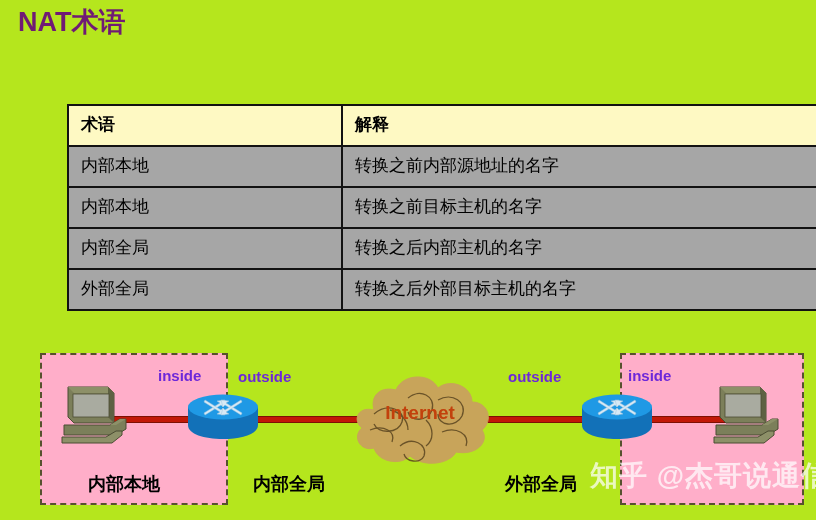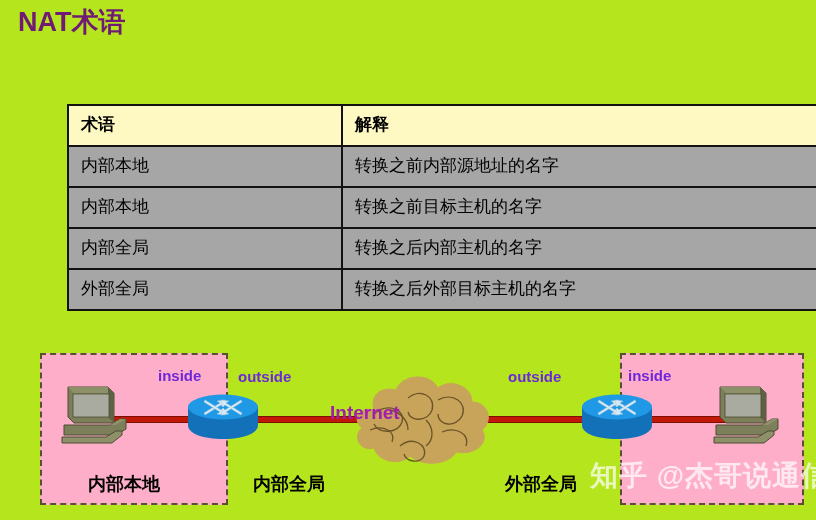--- a/index.html
+++ b/index.html
@@ -119,23 +119,24 @@
     top: 18px;
     width: 180px;
     height: 114px;
   }
   #cloud-wrap svg { display: block; }
   #cloud-label {
     position: absolute;
     left: 0;
     top: 44px;
     width: 180px;
+    text-align: center;
     font-size: 19px;
     font-weight: bold;
-    color: #a21caf;
+    color: #c2410c;
   }
 
   
   .router { position: absolute; width: 74px; height: 48px; }
   #router-left  { left: 186px; top: 53px; }
   #router-right { left: 580px; top: 53px; }
 
   
   .computer { position: absolute; width: 74px; height: 66px; }
   #computer-left  { left: 60px;  top: 43px; }

